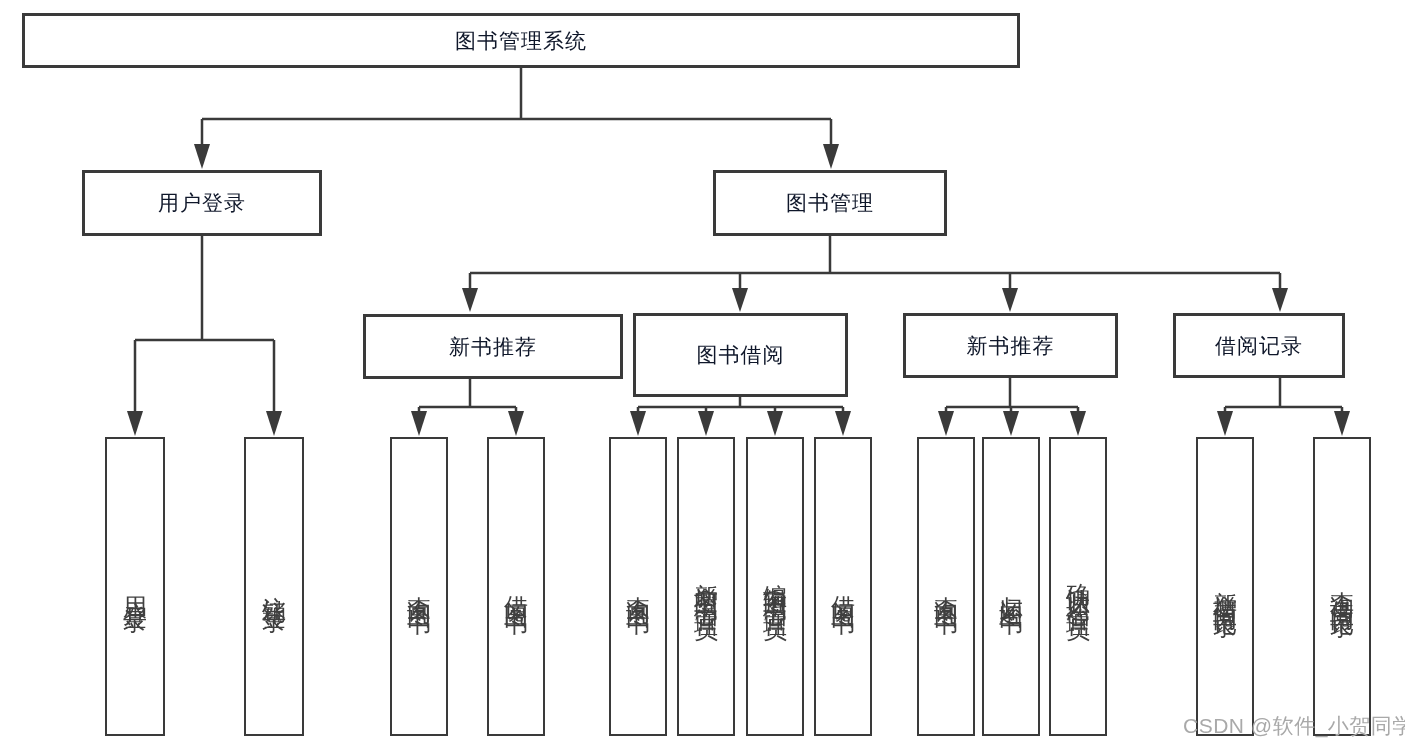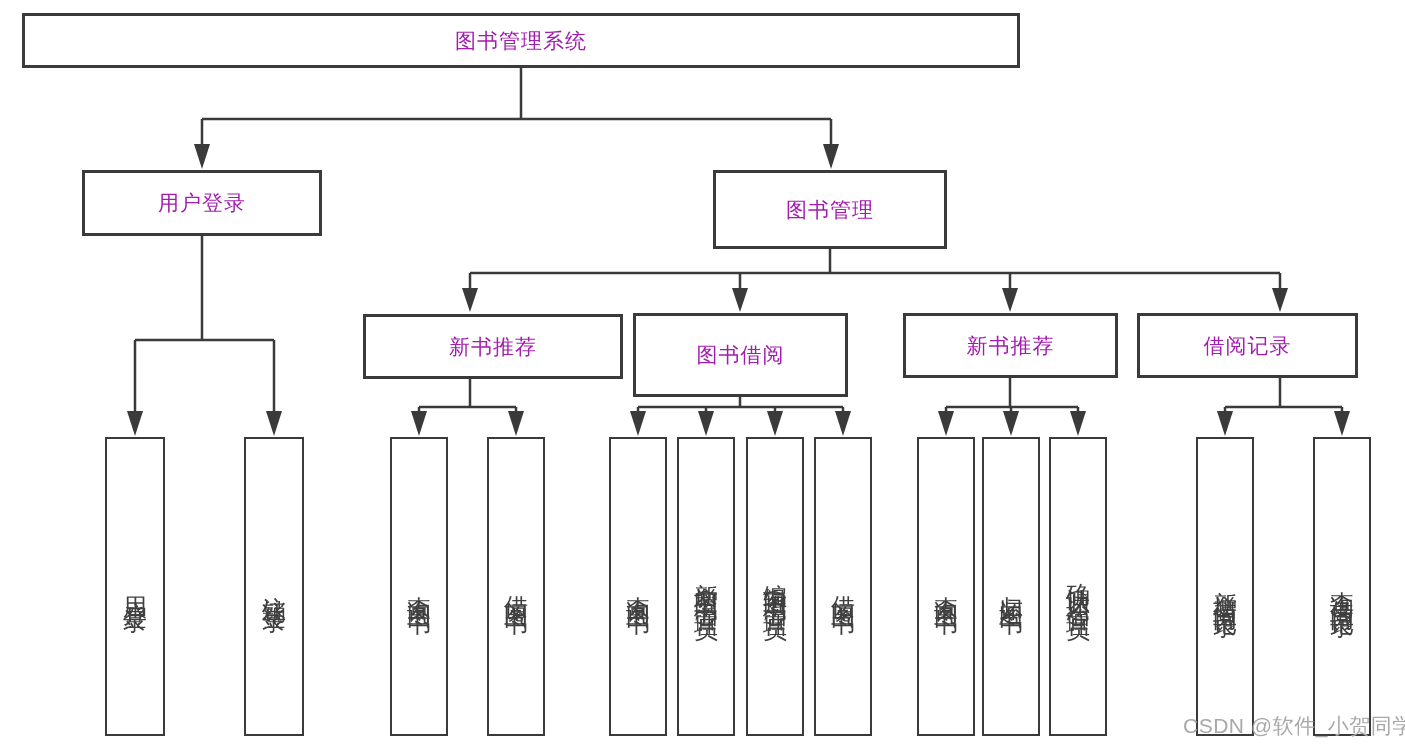--- a/index.html
+++ b/index.html
@@ -4,21 +4,21 @@
 <style>
   html,body{margin:0;padding:0;background:#ffffff;}
   .canvas{
     position:relative;width:1405px;height:747px;background:#ffffff;overflow:hidden;
     font-family:"Liberation Sans","DejaVu Sans",sans-serif;
   }
   svg.connectors{position:absolute;left:0;top:0;width:1405px;height:747px;}
   .hbox{
     position:absolute;box-sizing:border-box;background:#ffffff;
     border:3px solid #3a3a3a;display:flex;align-items:center;justify-content:center;
-    font-size:21px;color:#a21caf;letter-spacing:1px;white-space:nowrap;
+    font-size:21px;color:#0f172a;letter-spacing:1px;white-space:nowrap;
   }
   .vbox{
     position:absolute;box-sizing:border-box;background:#ffffff;
     border:2.5px solid #3a3a3a;display:flex;align-items:center;justify-content:center;
   }
   .vbox span{
     writing-mode:vertical-rl;text-orientation:mixed;
     font-size:24px;color:#3f3f3f;letter-spacing:5px;line-height:1;
   }
   .watermark{
@@ -64,34 +64,34 @@
     </g>
   </svg>
 
   <div class="hbox" style="left:22px;top:13px;width:998px;height:55px">
     <span>图书管理系统</span>
   </div>
 
   <div class="hbox" style="left:82px;top:170px;width:240px;height:66px">
     <span>用户登录</span>
   </div>
-  <div class="hbox" style="left:713px;top:170px;width:234px;height:79px">
+  <div class="hbox" style="left:713px;top:170px;width:234px;height:66px">
     <span>图书管理</span>
   </div>
 
   <div class="hbox" style="left:363px;top:314px;width:260px;height:65px">
     <span>新书推荐</span>
   </div>
   <div class="hbox" style="left:633px;top:313px;width:215px;height:84px">
     <span>图书借阅</span>
   </div>
   <div class="hbox" style="left:903px;top:313px;width:215px;height:65px">
     <span>新书推荐</span>
   </div>
-  <div class="hbox" style="left:1137px;top:313px;width:221px;height:65px">
+  <div class="hbox" style="left:1173px;top:313px;width:172px;height:65px">
     <span>借阅记录</span>
   </div>
 
   <div class="vbox" style="left:105px;top:437px;width:60px;height:299px">
     <span>用户登录</span>
   </div>
   <div class="vbox" style="left:244px;top:437px;width:60px;height:299px">
     <span>注销登录</span>
   </div>
 

